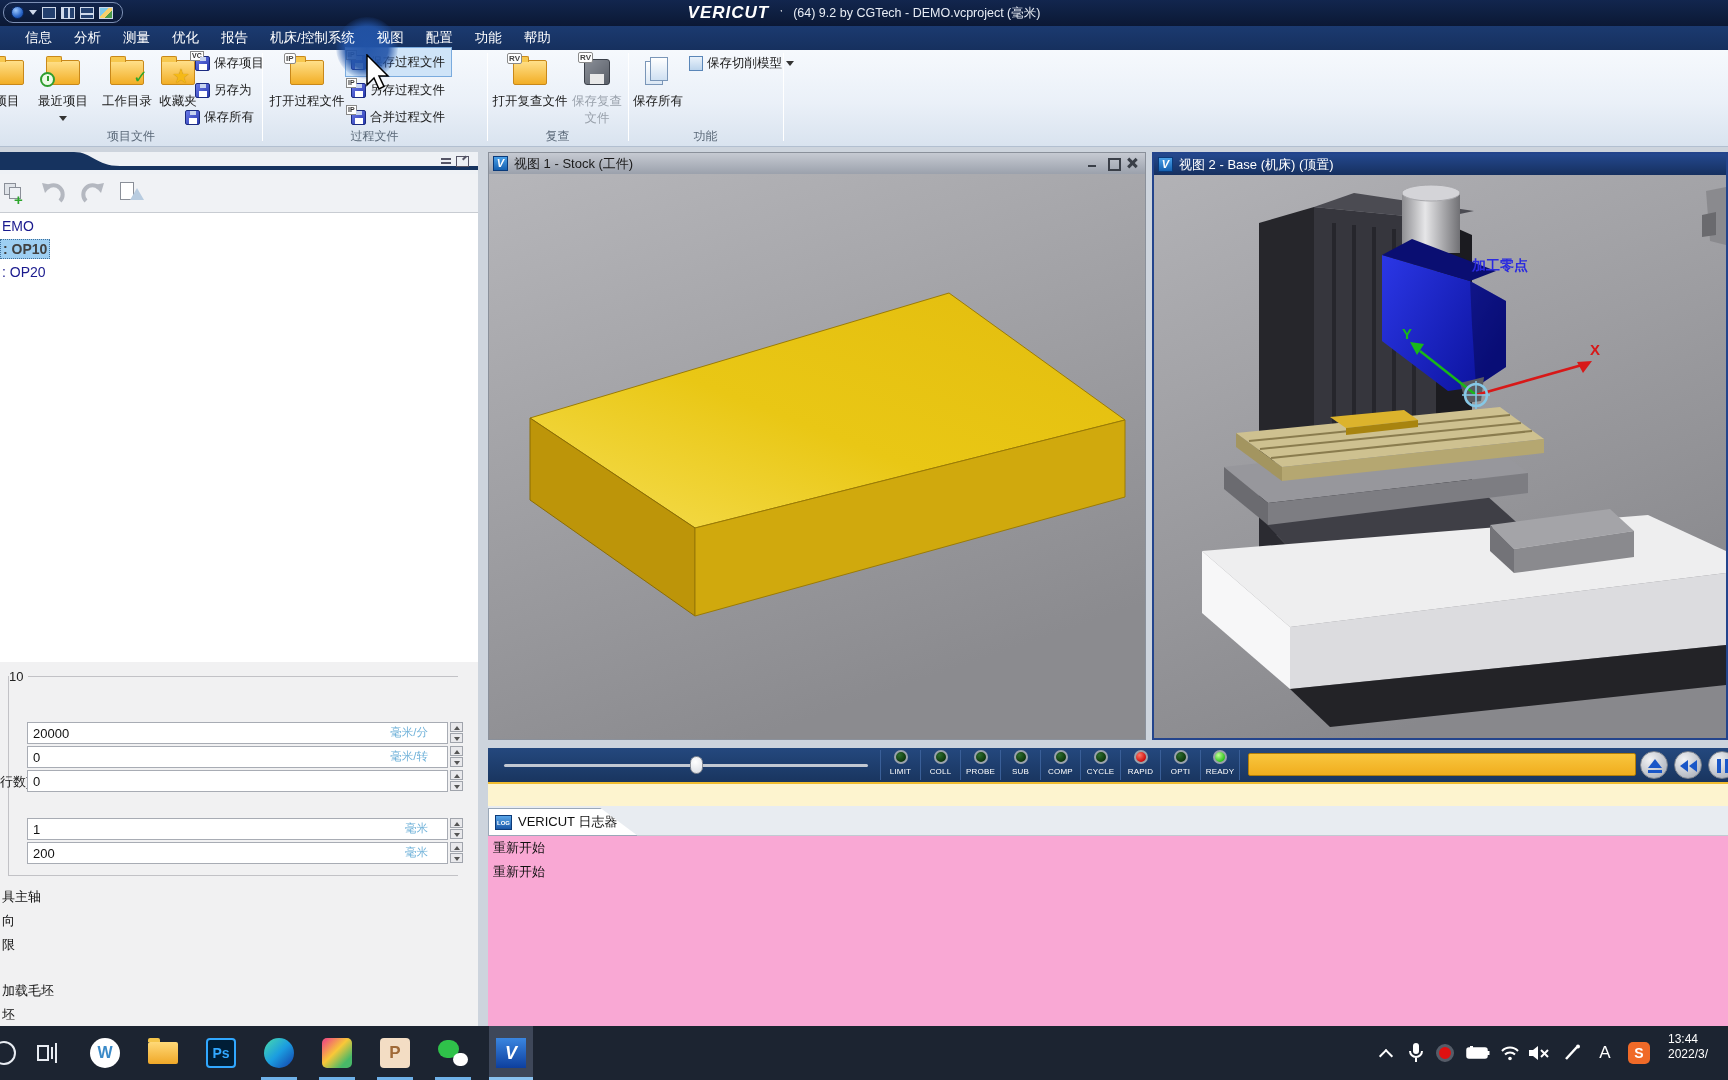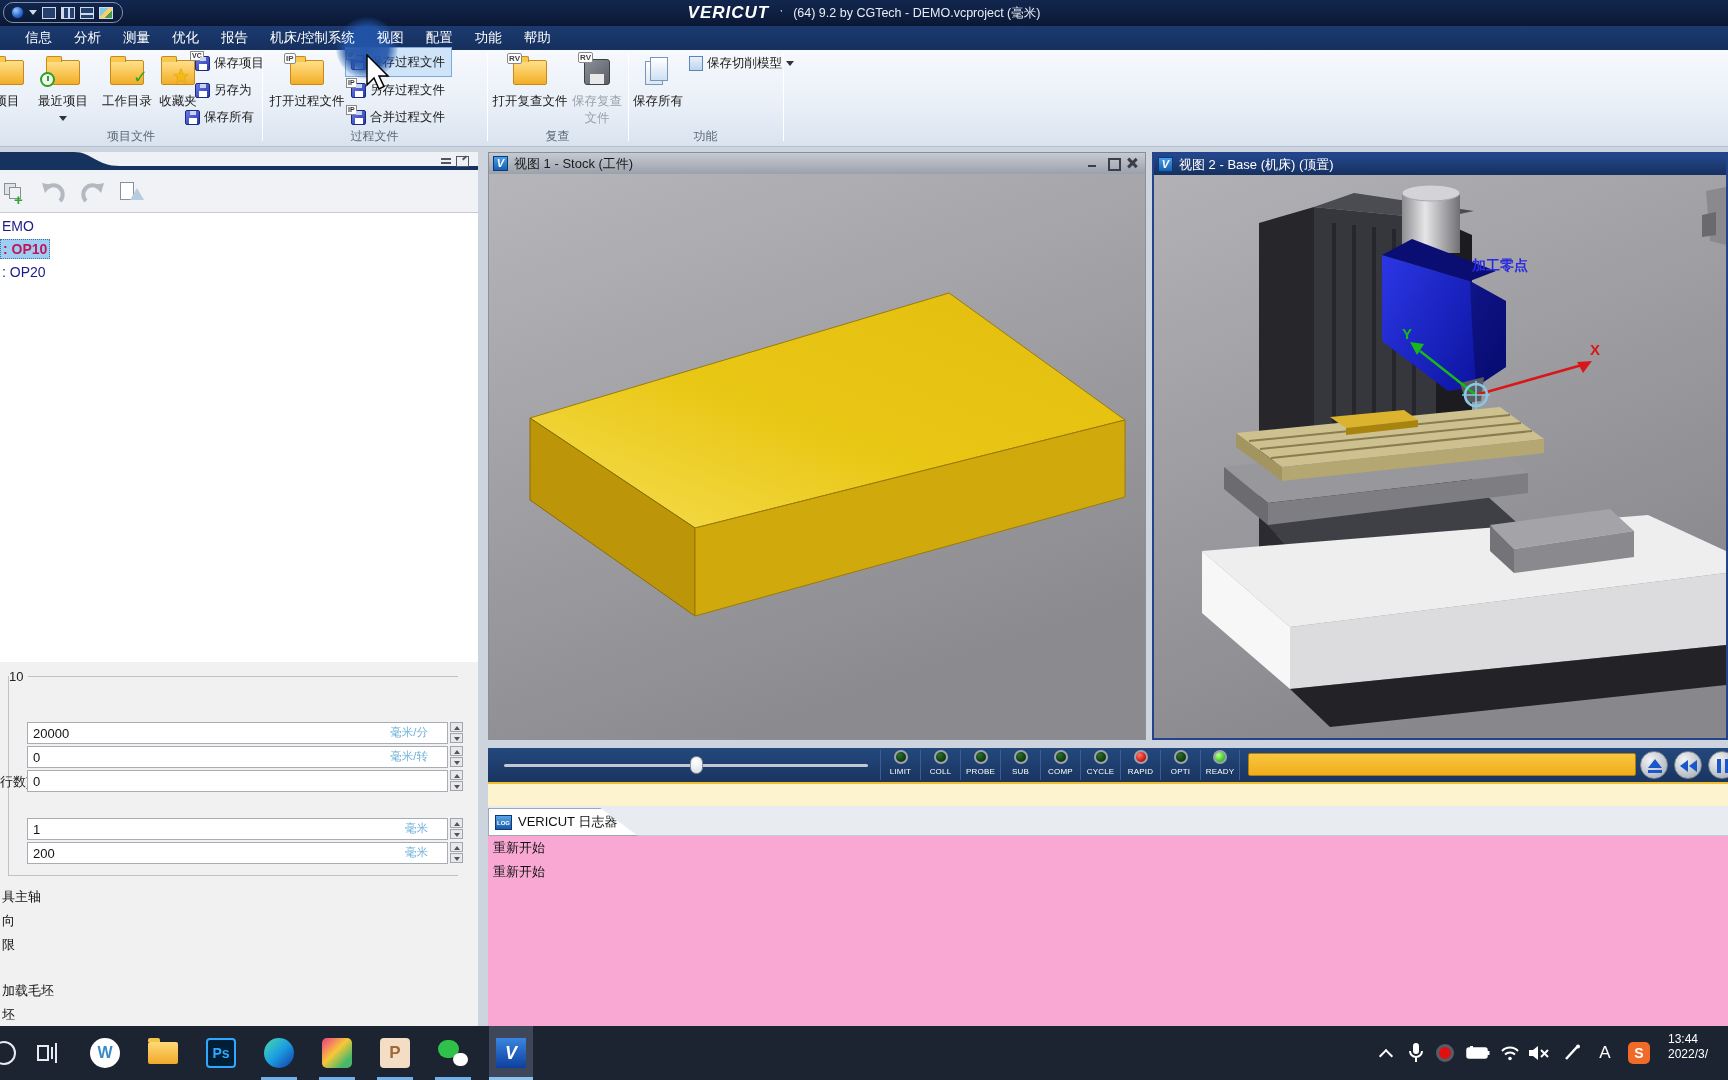--- a/index.html
+++ b/index.html
@@ -49,21 +49,21 @@
   .disk-lg { position:relative; width:26px; height:26px; background:linear-gradient(135deg,#8a8f98,#5a5f68); border:1px solid #3a3f48; border-radius:3px; }
   .disk-lg::before { content:""; position:absolute; left:5px; bottom:0; width:14px; height:10px; background:#e8e8e8; }
   .pages { position:relative; width:26px; height:30px; }
   .pages i { position:absolute; width:18px; height:24px; background:linear-gradient(180deg,#ffffff,#dce8f5); border:1px solid #7a96b8; }
   .sel-box { position:absolute; background:#cfe4f8; border:1px solid #7aabde; }
   
   #left-panel { left:0; top:152px; width:478px; height:874px; background:#f1f1f2; }
   #lp-toolbar { left:0; top:22px; width:478px; height:38px; background:#f0f2f5; display:flex; align-items:center; gap:14px; padding-left:4px; }
   #lp-tree { left:0; top:60px; width:478px; height:450px; background:#fff; border-top:1px solid #c8ccd2; font-size:14px; color:#1a1a8e; }
   .tree-item { padding:1px 2px; margin-top:4px; white-space:nowrap; width:max-content; }
-  .tree-item.sel { background:#9ecff2; border:1px dotted #41719c; font-weight:bold; color:#be185d; }
+  .tree-item.sel { background:#9ecff2; border:1px dotted #41719c; font-weight:bold; color:#404040; }
   #lp-form { left:0; top:524px; width:478px; height:350px; background:#f1f1f2; }
   #gbox-line { position:absolute; left:8px; top:0; width:450px; height:200px; border:1px solid #c2c2c6; border-right:none; }
   #gbox-label { position:absolute; left:0; top:-8px; background:#f1f1f2; font-size:13px; color:#222; padding-right:5px; }
   .frow { position:absolute; left:27px; width:421px; height:22px; }
   .frow .fld { position:absolute; left:0; top:0; right:0; bottom:0; background:#fff; border:1px solid #a8acb4; font-size:13px; color:#111; padding:2px 5px; display:flex; align-items:center; }
   .frow .unit { position:absolute; right:20px; top:3px; font-size:11.5px; color:#6db0d8; }
   .frow .flabel { position:absolute; left:-27px; top:3px; font-size:13px; color:#222; }
   .spin { position:absolute; right:-15px; top:0; width:13px; height:22px; }
   .spin b,.spin i { position:absolute; left:0; width:13px; height:10px; background:#e9e9ec; border:1px solid #a0a4ac; }
   .spin b { top:0; } .spin i { top:11px; }

